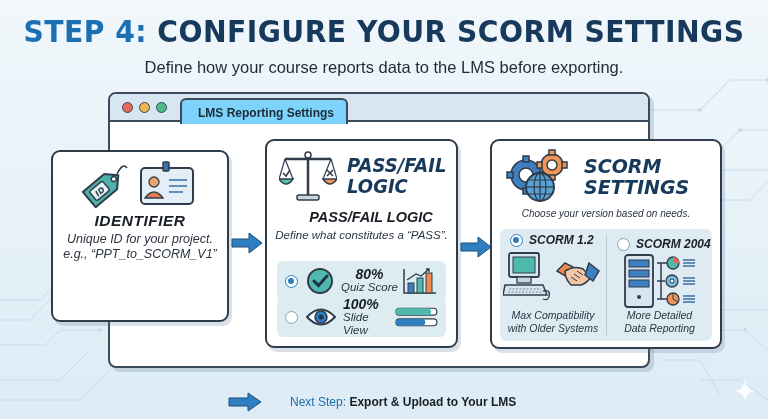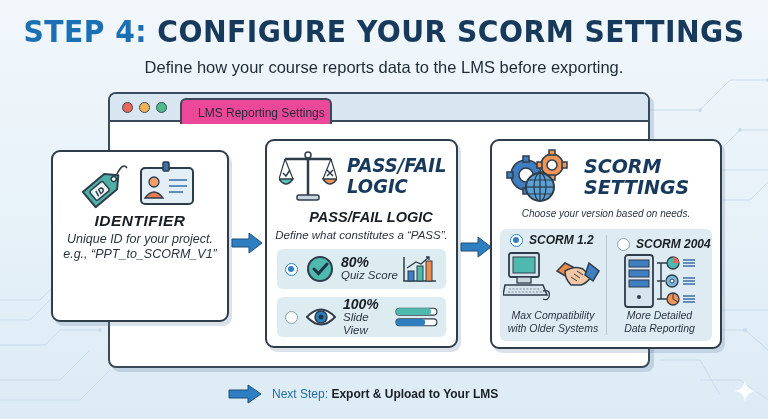--- a/index.html
+++ b/index.html
@@ -30,23 +30,23 @@
   }
   .win-bar {
     height: 28px; background: #d8e6f1; border-bottom: 2px solid #3a4a5a;
     border-radius: 6px 6px 0 0; position: relative;
   }
   .dot { position: absolute; top: 8px; width: 11px; height: 11px; border-radius: 50%; border: 1.5px solid #3a4a5a; }
   .dot.r { left: 12px; background: #e8685a; }
   .dot.y { left: 29px; background: #f1b454; }
   .dot.g { left: 46px; background: #4dbb8c; }
   .tab {
-    position: absolute; left: 70px; top: 4px; height: 26px; width: 152px;
-    background: #ec4899; border: 2px solid #3a4a5a; border-bottom: none;
-    border-radius: 6px 6px 0 0; font-size: 12px; font-weight: 400; color: #1e2a36;
+    position: absolute; left: 70px; top: 4px; height: 26px; width: 168px;
+    background: #7dd3fc; border: 2px solid #3a4a5a; border-bottom: none;
+    border-radius: 6px 6px 0 0; font-size: 12px; font-weight: 700; color: #1e2a36;
     padding: 6px 0 0 16px;
   }
   
   .card {
     position: absolute; background: #fff; border: 2px solid #2f3d4b; border-radius: 9px;
     box-shadow: 3px 4px 0 rgba(90,120,150,0.22);
     font-style: italic;
   }
   .card1 { left: 51px; top: 150px; width: 178px; height: 172px; }
   .card2 { left: 265px; top: 139px; width: 193px; height: 209px; }
@@ -66,21 +66,21 @@
   }
 
   .c2-head { position: absolute; left: 12px; top: 8px; display: flex; align-items: center; gap: 10px; }
   .c2-bigtitle { font-weight: 800; font-size: 20px; line-height: 21px; color: #173a5c; font-family: "DejaVu Sans", sans-serif; transform: scaleX(0.9); transform-origin: left; }
   .c2-sub { position: absolute; left: 0; right: 0; top: 68px; text-align: center; font-weight: 800; font-size: 14.5px; color: #1a1f26; padding-left: 19px; }
   .c2-desc { position: absolute; left: 0; right: 0; top: 88px; text-align: center; font-size: 11.5px; color: #2a3440; }
   .opt {
     position: absolute; left: 10px; right: 10px; height: 40px; background: #dcecf1; border-radius: 6px;
     display: flex; align-items: center; padding-left: 8px;
   }
-  .opt1 { top: 108px; }
+  .opt1 { top: 120px; text-align: center; }
   .opt2 { top: 156px; }
   .radio { width: 13px; height: 13px; border-radius: 50%; border: 1.5px solid #8aa1b3; background: #fff; position: relative; flex: none; }
   .radio.on::after { content: ""; position: absolute; left: 2px; top: 2px; width: 6px; height: 6px; border-radius: 50%; background: #2d7fc1; }
   .radio.on { border-color: #2d7fc1; }
   .opt-icon { margin-left: 8px; flex: none; }
   .opt-text { margin-left: 7px; line-height: 13px; }
   .opt-val { font-weight: 800; font-size: 14px; color: #1a1f26; }
   .opt-lbl { font-size: 11.5px; color: #2a3440; }
   .opt-right { margin-left: auto; margin-right: 8px; }
 
@@ -94,21 +94,21 @@
   .ver-col.left { left: 0; }
   .ver-col.right { left: 50%; border-left: 1.5px solid #b8c8d4; top: 6px; height: 100px; }
   .ver-head { display: flex; align-items: center; gap: 6px; padding: 4px 0 0 10px; font-weight: 800; font-size: 12px; color: #1a1f26; }
   .ver-col.right .ver-head { padding-top: -2px; margin-top: -2px; }
   .ver-art { position: absolute; left: 0; right: 0; top: 22px; height: 52px; display: flex; justify-content: center; }
   .ver-text { position: absolute; left: 0; right: 0; top: 80px; text-align: center; font-size: 10.5px; line-height: 13px; color: #2a3440; }
   .ver-col.right .ver-text { top: 74px; }
 
   .flow-arrow { position: absolute; }
   .next {
-    position: absolute; left: 228px; top: 384px; display: flex; align-items: center; gap: 10px; font-size: 12px;
+    position: absolute; left: 228px; top: 392px; display: flex; align-items: center; gap: 28px; font-size: 12px;
   }
   .next-label { color: #1e6fa8; }
   .next-text { color: #1a1f26; font-weight: 600; }
   .sparkle { position: absolute; left: 734px; top: 380px; }
 </style>
 </head>
 <body>
 
 <svg class="circuit" width="768" height="419" viewBox="0 0 768 419">
   <g stroke="#c9dceb" stroke-width="1" fill="none">

